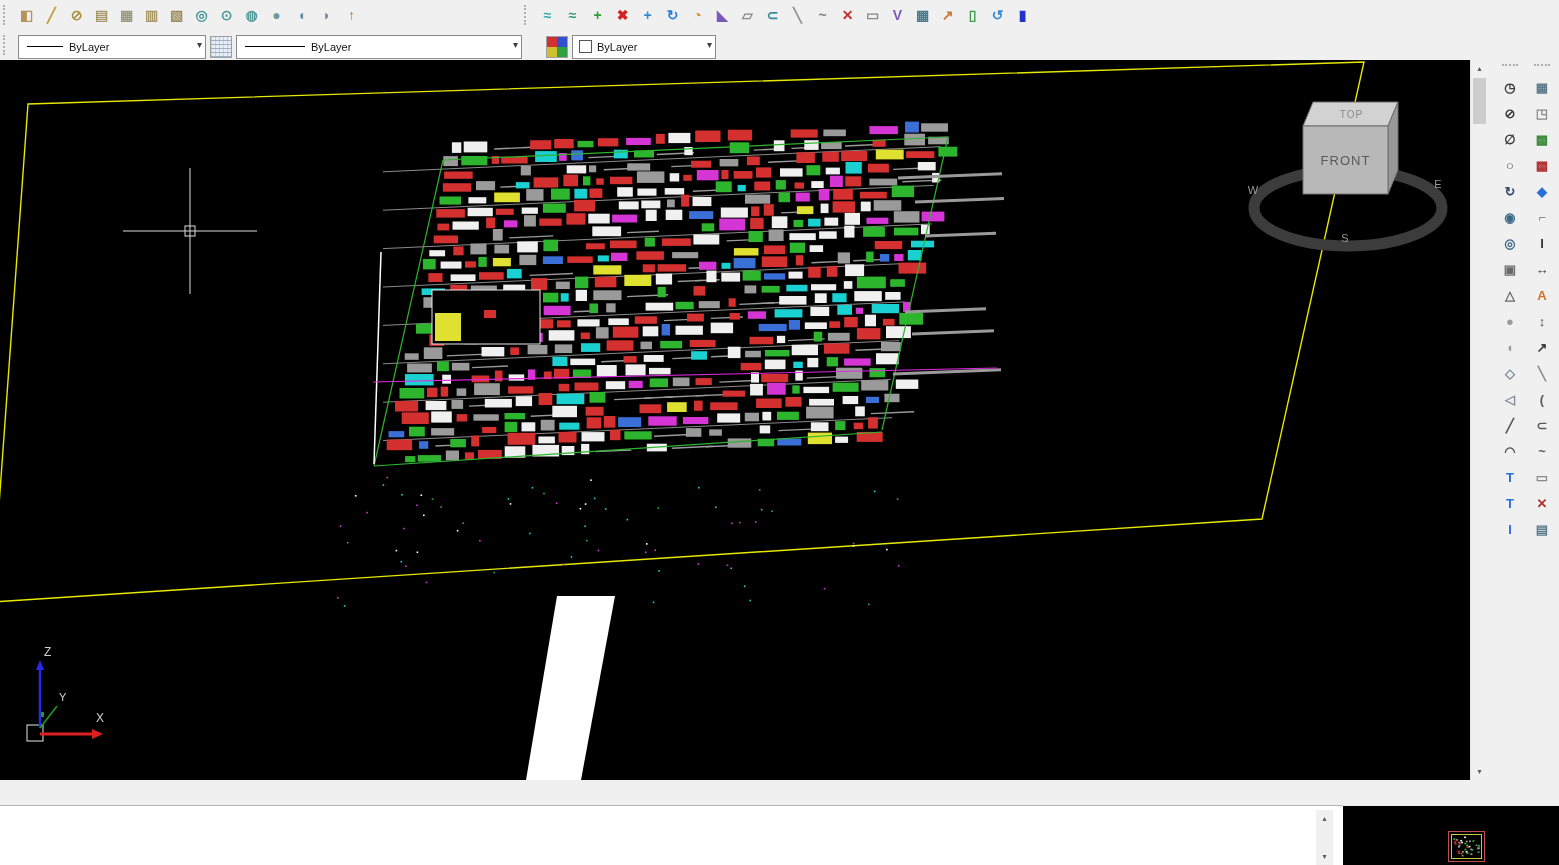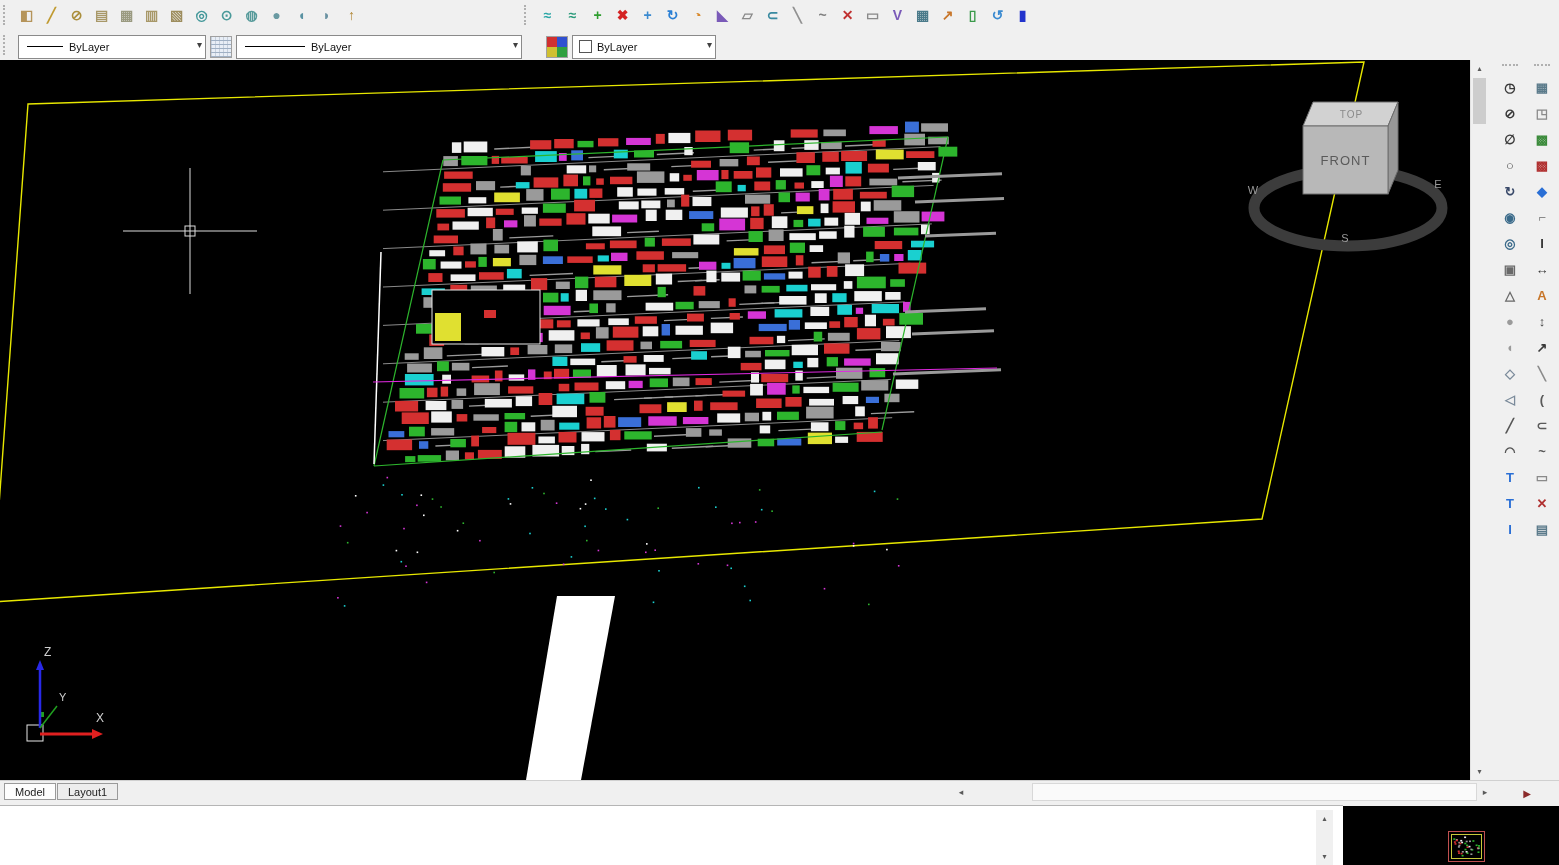--- a/index.html
+++ b/index.html
@@ -954,28 +954,20 @@
           <span class="tb-icon" style="color: rgb(176, 48, 48);">
             <span class="glyph">✕</span>
           </span>
           <span class="tb-icon" style="color: rgb(90, 122, 138);">
             <span class="glyph">▤</span>
           </span>
         </div>
   </div>
 </div>
 
-<div id="tabbar">
-  <div class="tab active">Model</div>
-  <div class="tab inactive">Layout1</div>
-  <div class="hs-left">◂</div>
-  <div class="hs-thumb"></div>
-  <div class="hs-right">▸</div>
-  <div class="tab-overflow">▶</div>
-</div>
 
 <div id="bottombar">
   <div id="cmdarea"></div>
   <div id="cmdscroll">
     <div class="sb-btn">▴</div>
     <div class="sb-btn bottom">▾</div>
   </div>
   <div id="preview">
     <svg id="thumb-svg" width="37" height="31">
           <rect x="0.5" y="0.5" width="36" height="30" fill="#000" stroke="#c05050"></rect>

